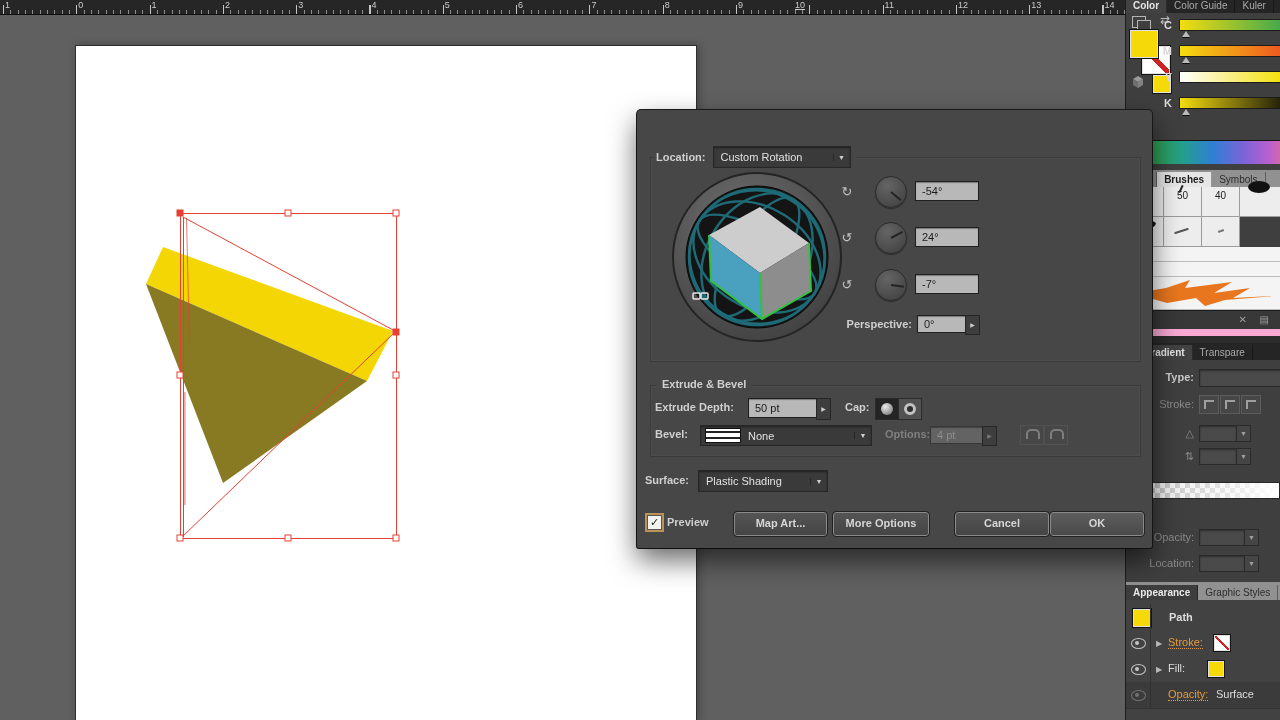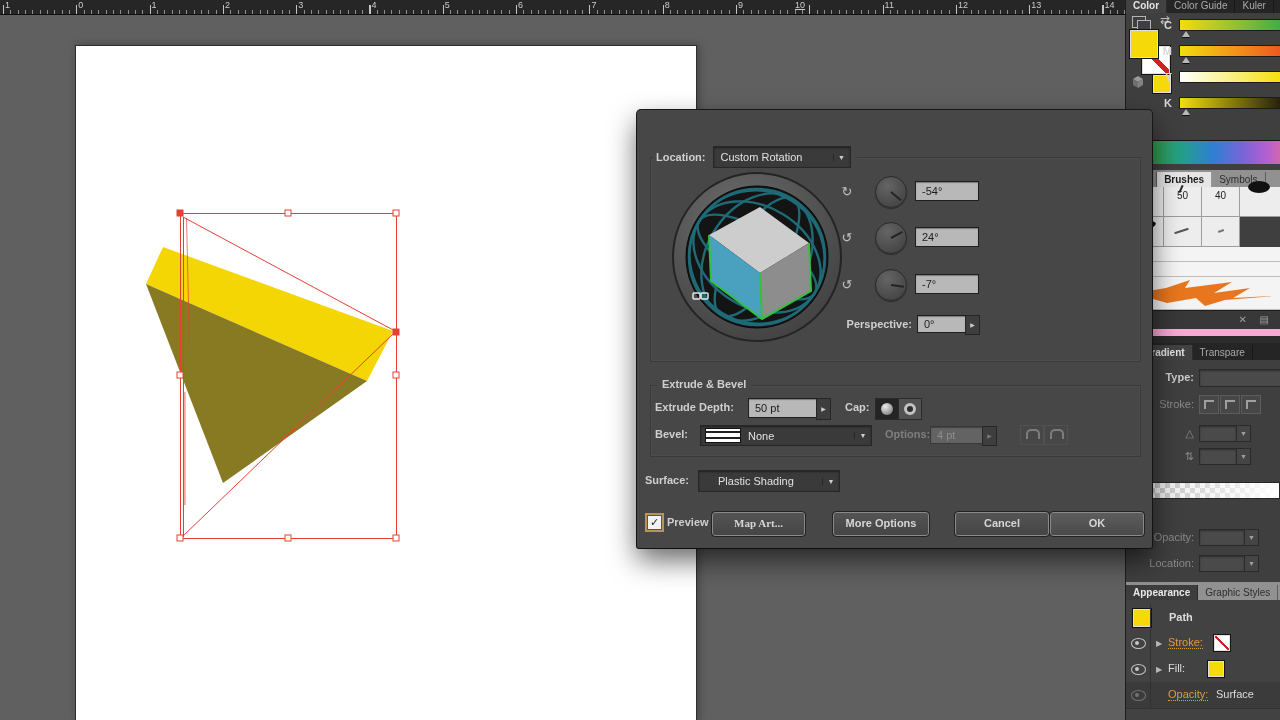--- a/index.html
+++ b/index.html
@@ -395,24 +395,24 @@
   <div class="lightinput dis" style="left:293px;top:316px;width:50px;height:16px;line-height:16px;">4 pt</div>
   <div class="stepbtn dis" style="left:345px;top:316px;height:18px;line-height:18px;">▶</div>
   <div class="bevelbtn" style="left:383px;top:315px;">
       <div class="arch"></div>
     </div>
   <div class="bevelbtn" style="left:407px;top:315px;">
       <div class="arch"></div>
     </div>
 
   <div class="dlabel" style="left:8px;top:364px;">Surface:</div>
-  <div class="darkdd" style="left:61px;top:360px;width:128px;height:20px;padding-left:12px;">
+  <div class="darkdd" style="left:61px;top:360px;width:128px;height:20px;">
     <span class="txt">Plastic Shading</span>
     <span class="arr">▼</span>
   </div>
 
   <div class="checkbox" style="left:10px;top:405px;">✓</div>
   <div class="dlabel" style="left:30px;top:406px;">Preview</div>
-  <div class="dbtn" style="left:75px;top:402px;width:91px;font-family:Liberation Serif, serif;">Map Art...</div>
+  <div class="dbtn" style="left:97px;top:402px;width:91px;">Map Art...</div>
   <div class="dbtn" style="left:196px;top:402px;width:94px;">More Options</div>
   <div class="dbtn" style="left:300px;top:402px;width:92px;margin-left:18px;">Cancel</div>
   <div class="dbtn" style="left:413px;top:402px;width:92px;background:linear-gradient(#5d5d5d,#4a4a4a);">OK</div>
 </div>
 
 </body></html>

